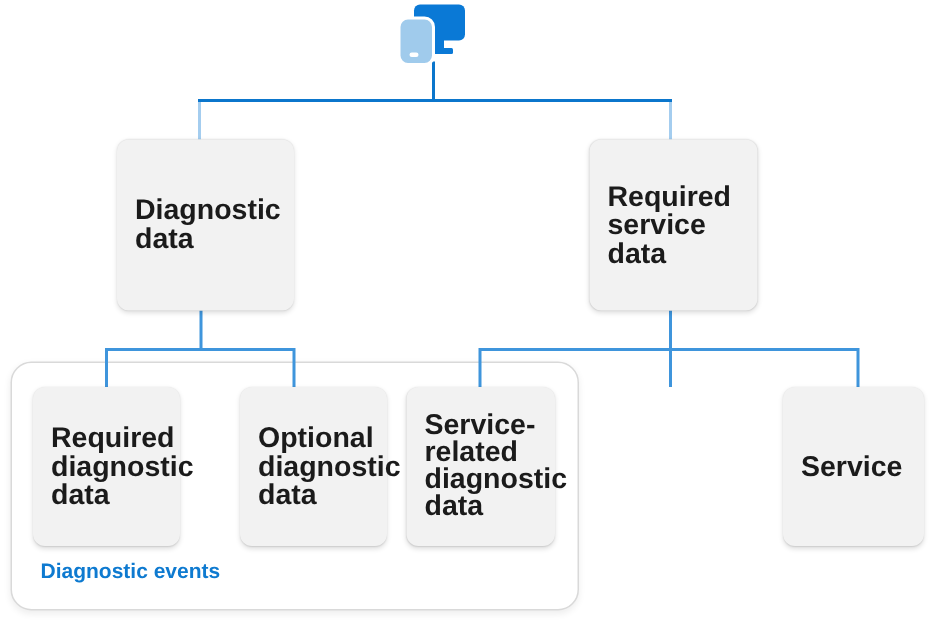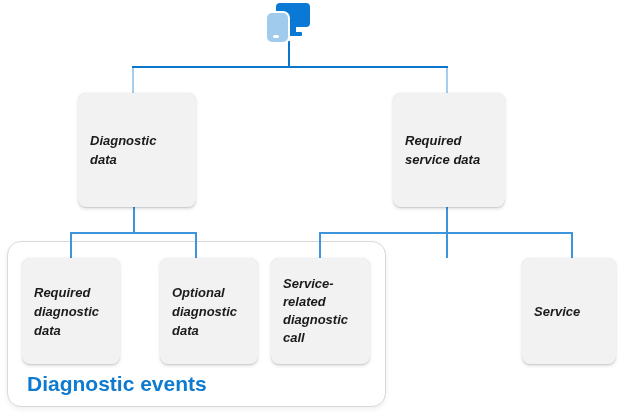--- a/index.html
+++ b/index.html
@@ -21,28 +21,28 @@
   
   .line{position:absolute;z-index:2;}
   .dark{background:var(--connector-dark);}
   .light{background:var(--connector-light);}
   .med{background:var(--connector-medium);}
   
   .group{position:absolute;left:7px;top:241px;width:377px;height:164px;
     background:#fff;border:1px solid var(--group-border);border-radius:14px;
     box-shadow:0 2px 5px rgba(0,0,0,0.07);z-index:1;}
   .group-label{position:absolute;left:27px;top:372px;z-index:4;
-    color:var(--label-blue);font-size:21px;font-weight:700;letter-spacing:0;}
+    color:var(--label-blue);font-size:14px;font-weight:700;letter-spacing:0;}
   
   .node{position:absolute;background:var(--box-fill);border-radius:8px;
     box-shadow:0 1.6px 3.6px rgba(0,0,0,0.13),0 0.3px 0.9px rgba(0,0,0,0.10);
     display:flex;align-items:center;z-index:3;
     padding-left:12px;padding-right:4px;box-sizing:border-box;
-    color:var(--box-text);font-size:13px;font-weight:700;line-height:19px;
-    white-space:pre-line;font-style:italic;}
+    color:var(--box-text);font-size:19px;font-weight:700;line-height:19px;
+    white-space:pre-line;}
 </style>
 </head>
 <body>
 
 <div class="canvas">
 
   <div class="monitor"></div>
   <div class="monitor-stem"></div>
   <div class="monitor-base"></div>
   <div class="phone">
@@ -75,16 +75,16 @@
 
   <div class="node" style="left:22px;top:258px;width:98px;height:106px;">Required
 diagnostic
 data</div>
   <div class="node" style="left:160px;top:258px;width:98px;height:106px;">Optional
 diagnostic
 data</div>
   <div class="node" style="left:271px;top:258px;width:99px;height:106px;line-height:18px;">Service-
 related
 diagnostic
-call</div>
+data</div>
   <div class="node" style="left:522px;top:258px;width:94px;height:106px;">Service</div>
 
 </div>
 
 </body></html>

